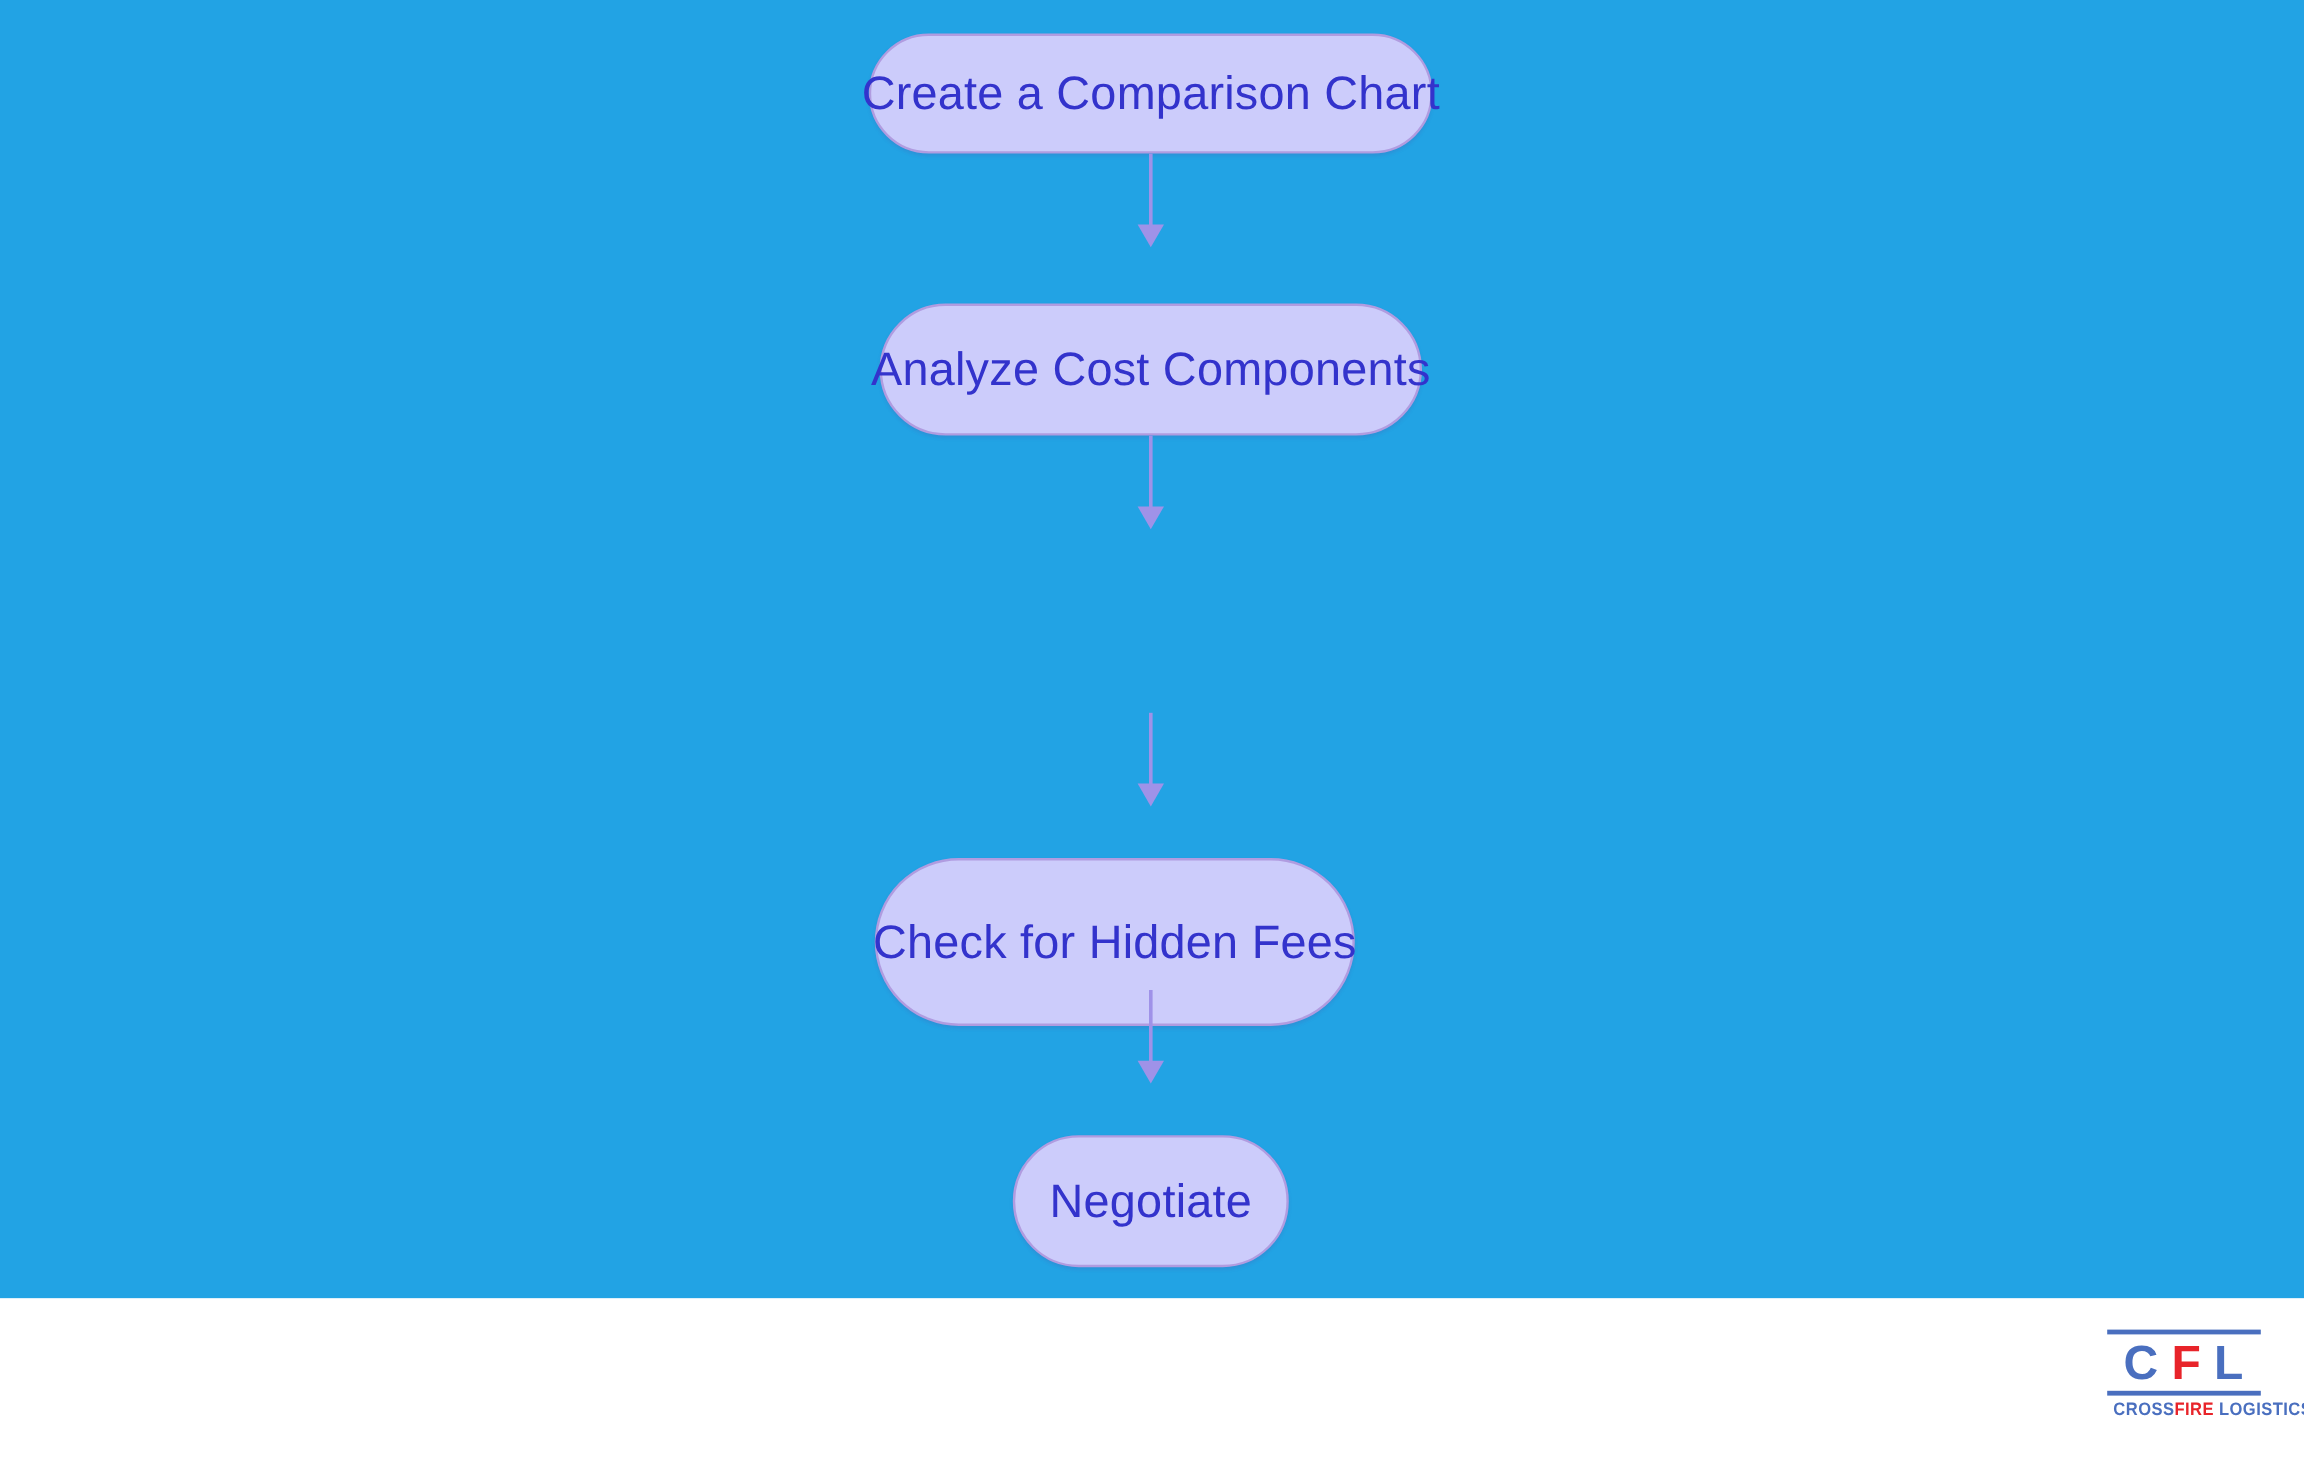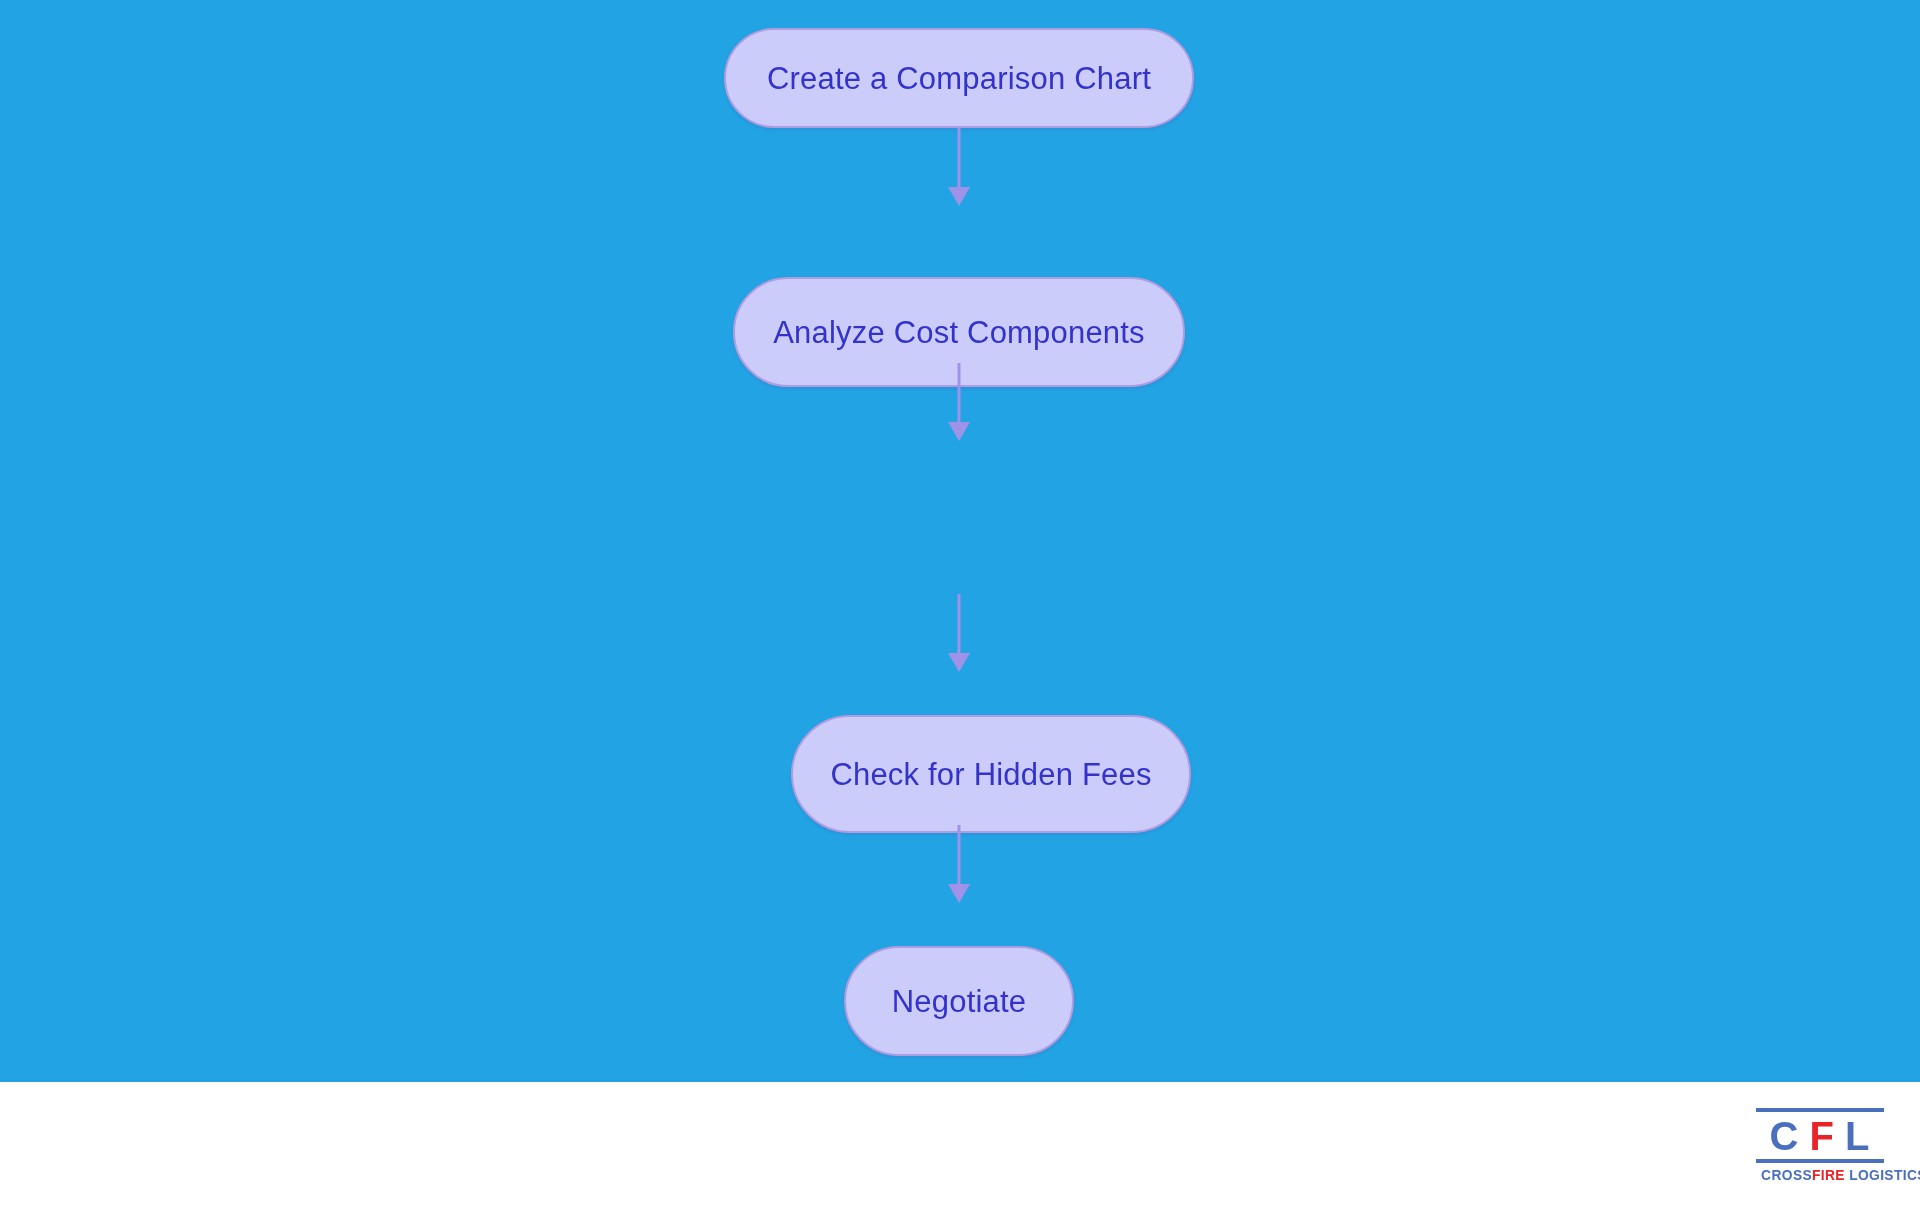--- a/index.html
+++ b/index.html
@@ -50,21 +50,21 @@
     display: flex;
     align-items: center;
     justify-content: center;
     transform: translateX(-50%);
     box-shadow: 0 2px 3px rgba(90, 70, 160, 0.18);
   }
 
   .flow-node-label {
     color: #3333cc;
     font-family: "Liberation Sans", sans-serif;
-    font-size: 31px;
+    font-size: 39px;
     font-weight: 400;
     letter-spacing: 0.2px;
     white-space: nowrap;
     line-height: 1;
   }
 
   
   .connector {
     position: absolute;
     transform: translateX(-50%);
@@ -153,36 +153,36 @@
 
     <div class="flow-node" style="left:959px; top:28px; width:470px; height:100px;">
       <span class="flow-node-label">Create a Comparison Chart</span>
     </div>
 
     <div class="connector" style="left:959px; top:128px; height:78px;">
       <div class="stem" style="height:62px;"></div>
       <div class="head"></div>
     </div>
 
-    <div class="flow-node" style="left:959px; top:253px; width:452px; height:110px;margin-top:24px;">
+    <div class="flow-node" style="left:959px; top:253px; width:452px; height:110px;">
       <span class="flow-node-label">Analyze Cost Components</span>
     </div>
 
     <div class="connector" style="left:959px; top:363px; height:78px;">
       <div class="stem" style="height:62px;"></div>
       <div class="head"></div>
     </div>
 
 
     <div class="connector" style="left:959px; top:594px; height:78px;">
       <div class="stem" style="height:62px;"></div>
       <div class="head"></div>
     </div>
 
-    <div class="flow-node" style="left:991px; top:715px; width:400px; height:118px;">
+    <div class="flow-node" style="left:929px; top:715px; width:400px; height:140px;">
       <span class="flow-node-label">Check for Hidden Fees</span>
     </div>
 
     <div class="connector" style="left:959px; top:825px; height:78px;">
       <div class="stem" style="height:62px;"></div>
       <div class="head"></div>
     </div>
 
     <div class="flow-node" style="left:959px; top:946px; width:230px; height:110px;text-align:right;">
       <span class="flow-node-label">Negotiate</span>

